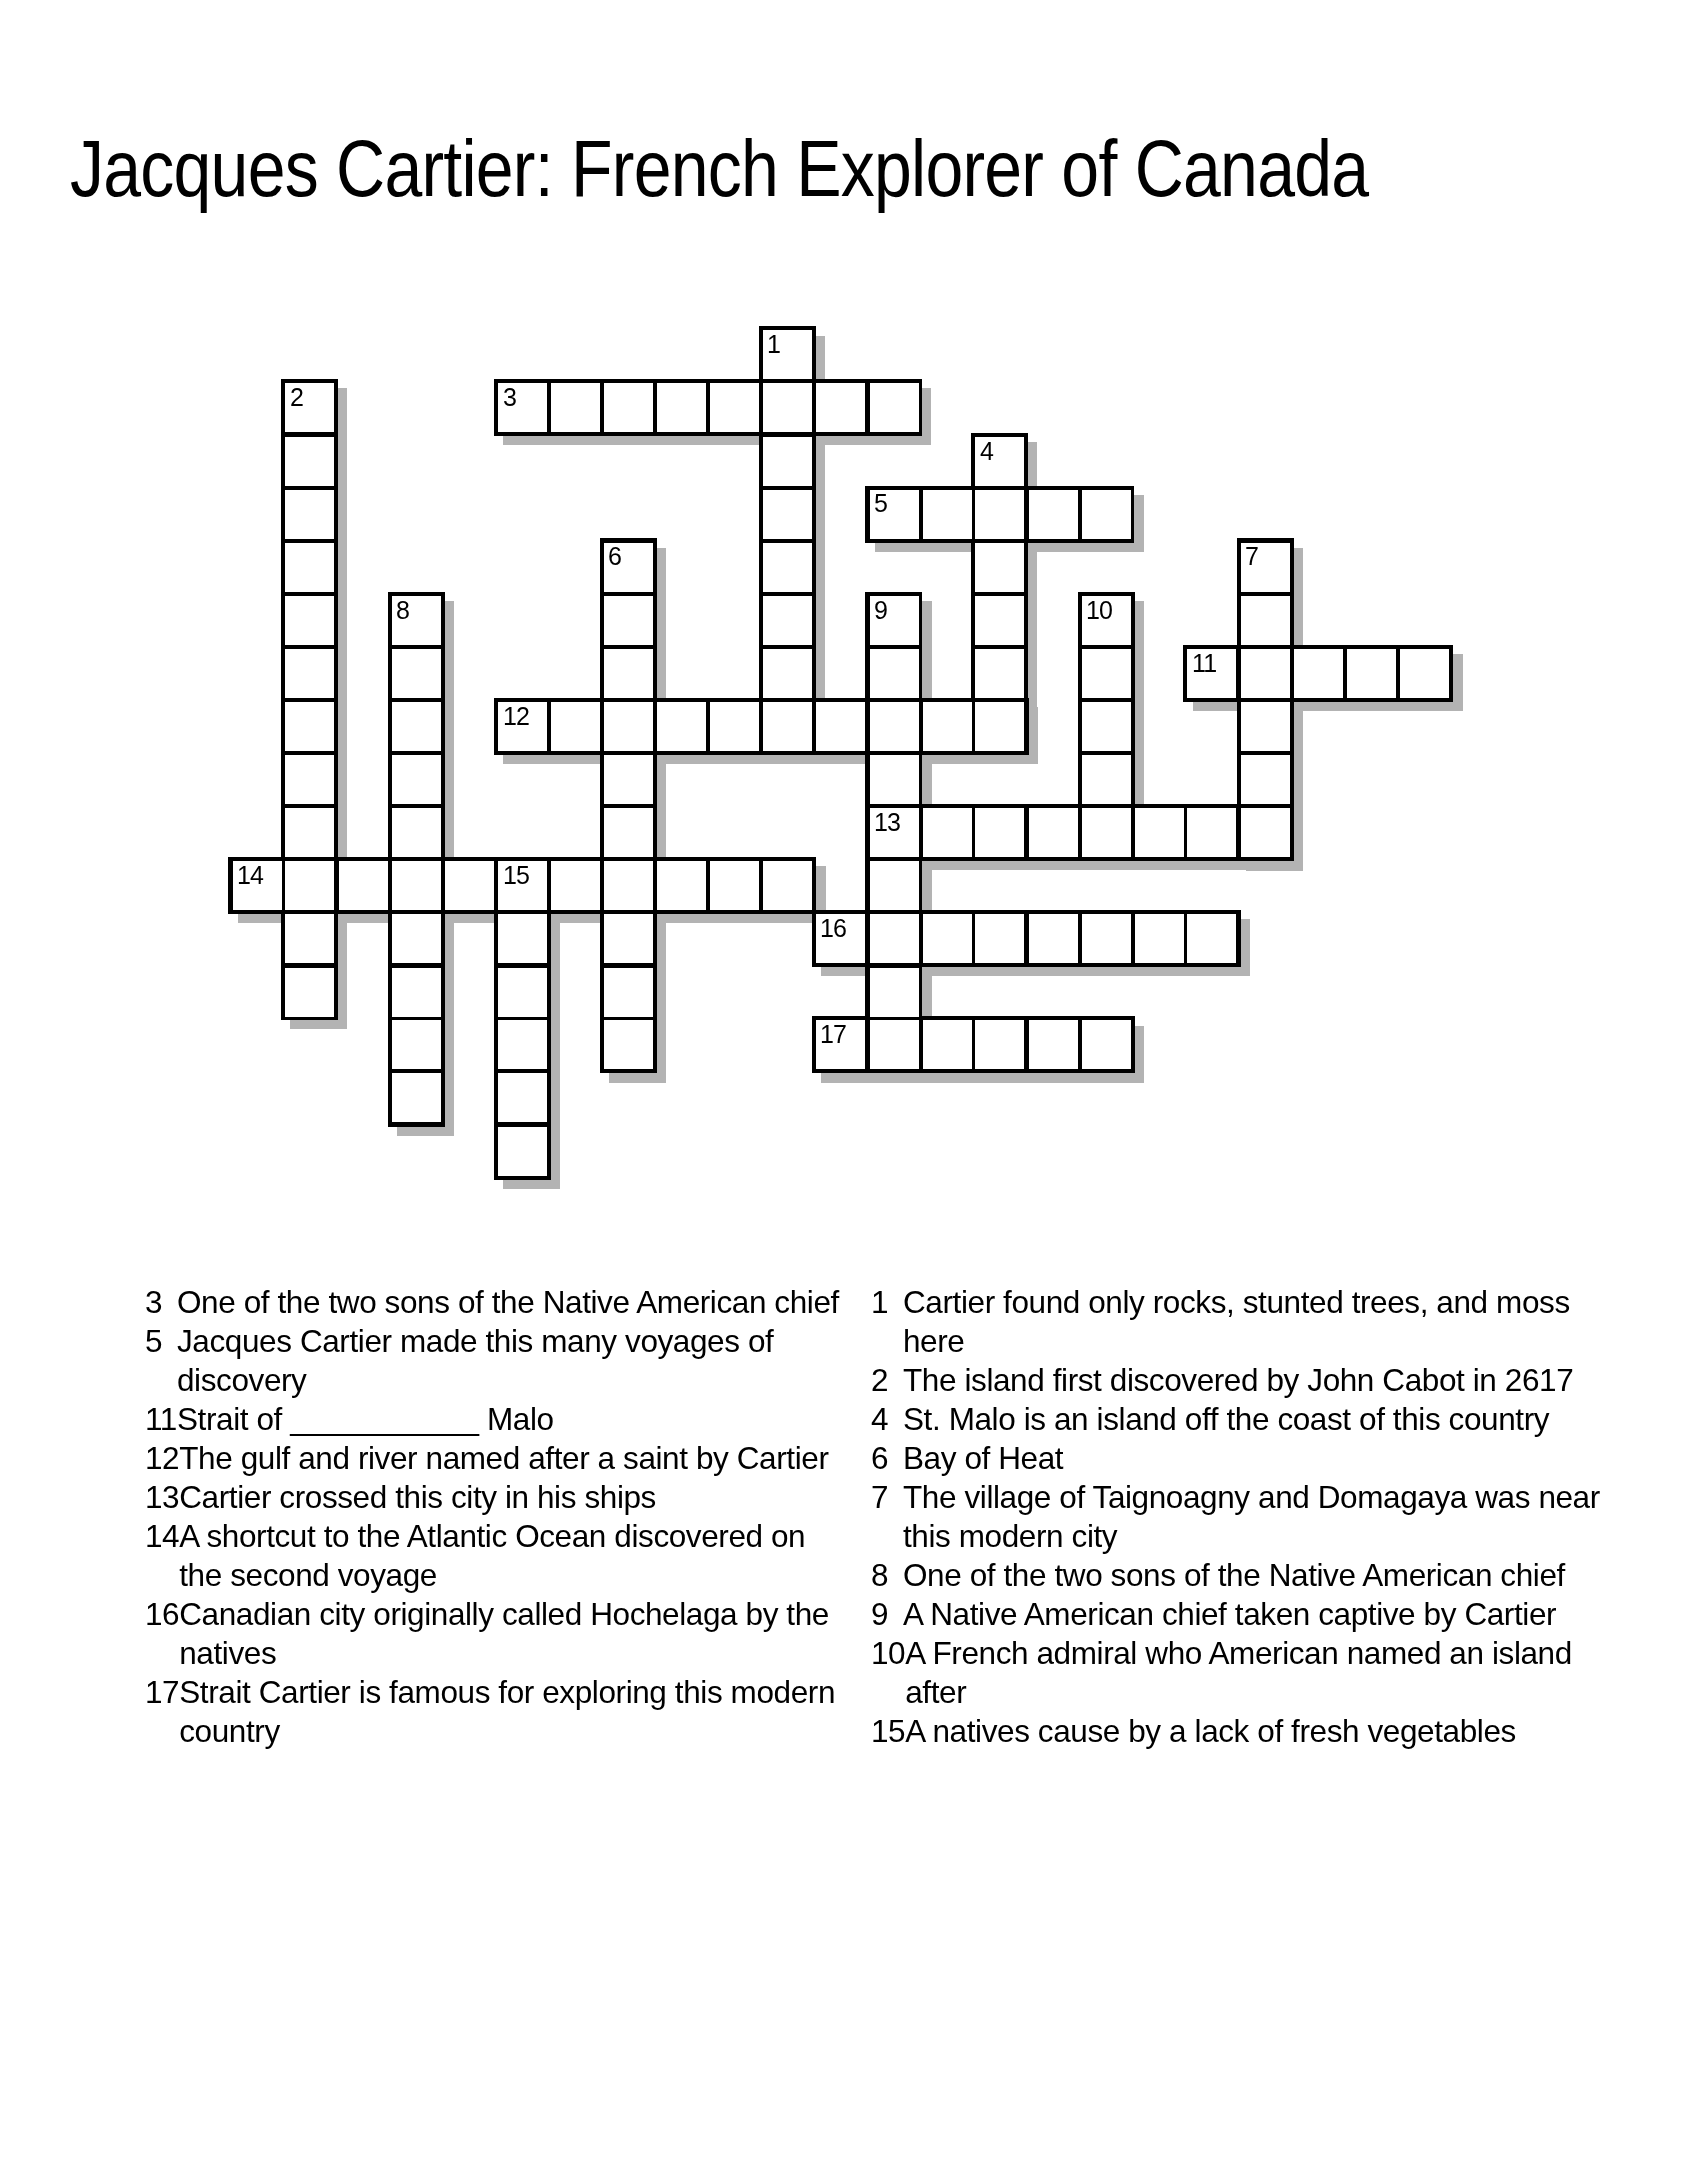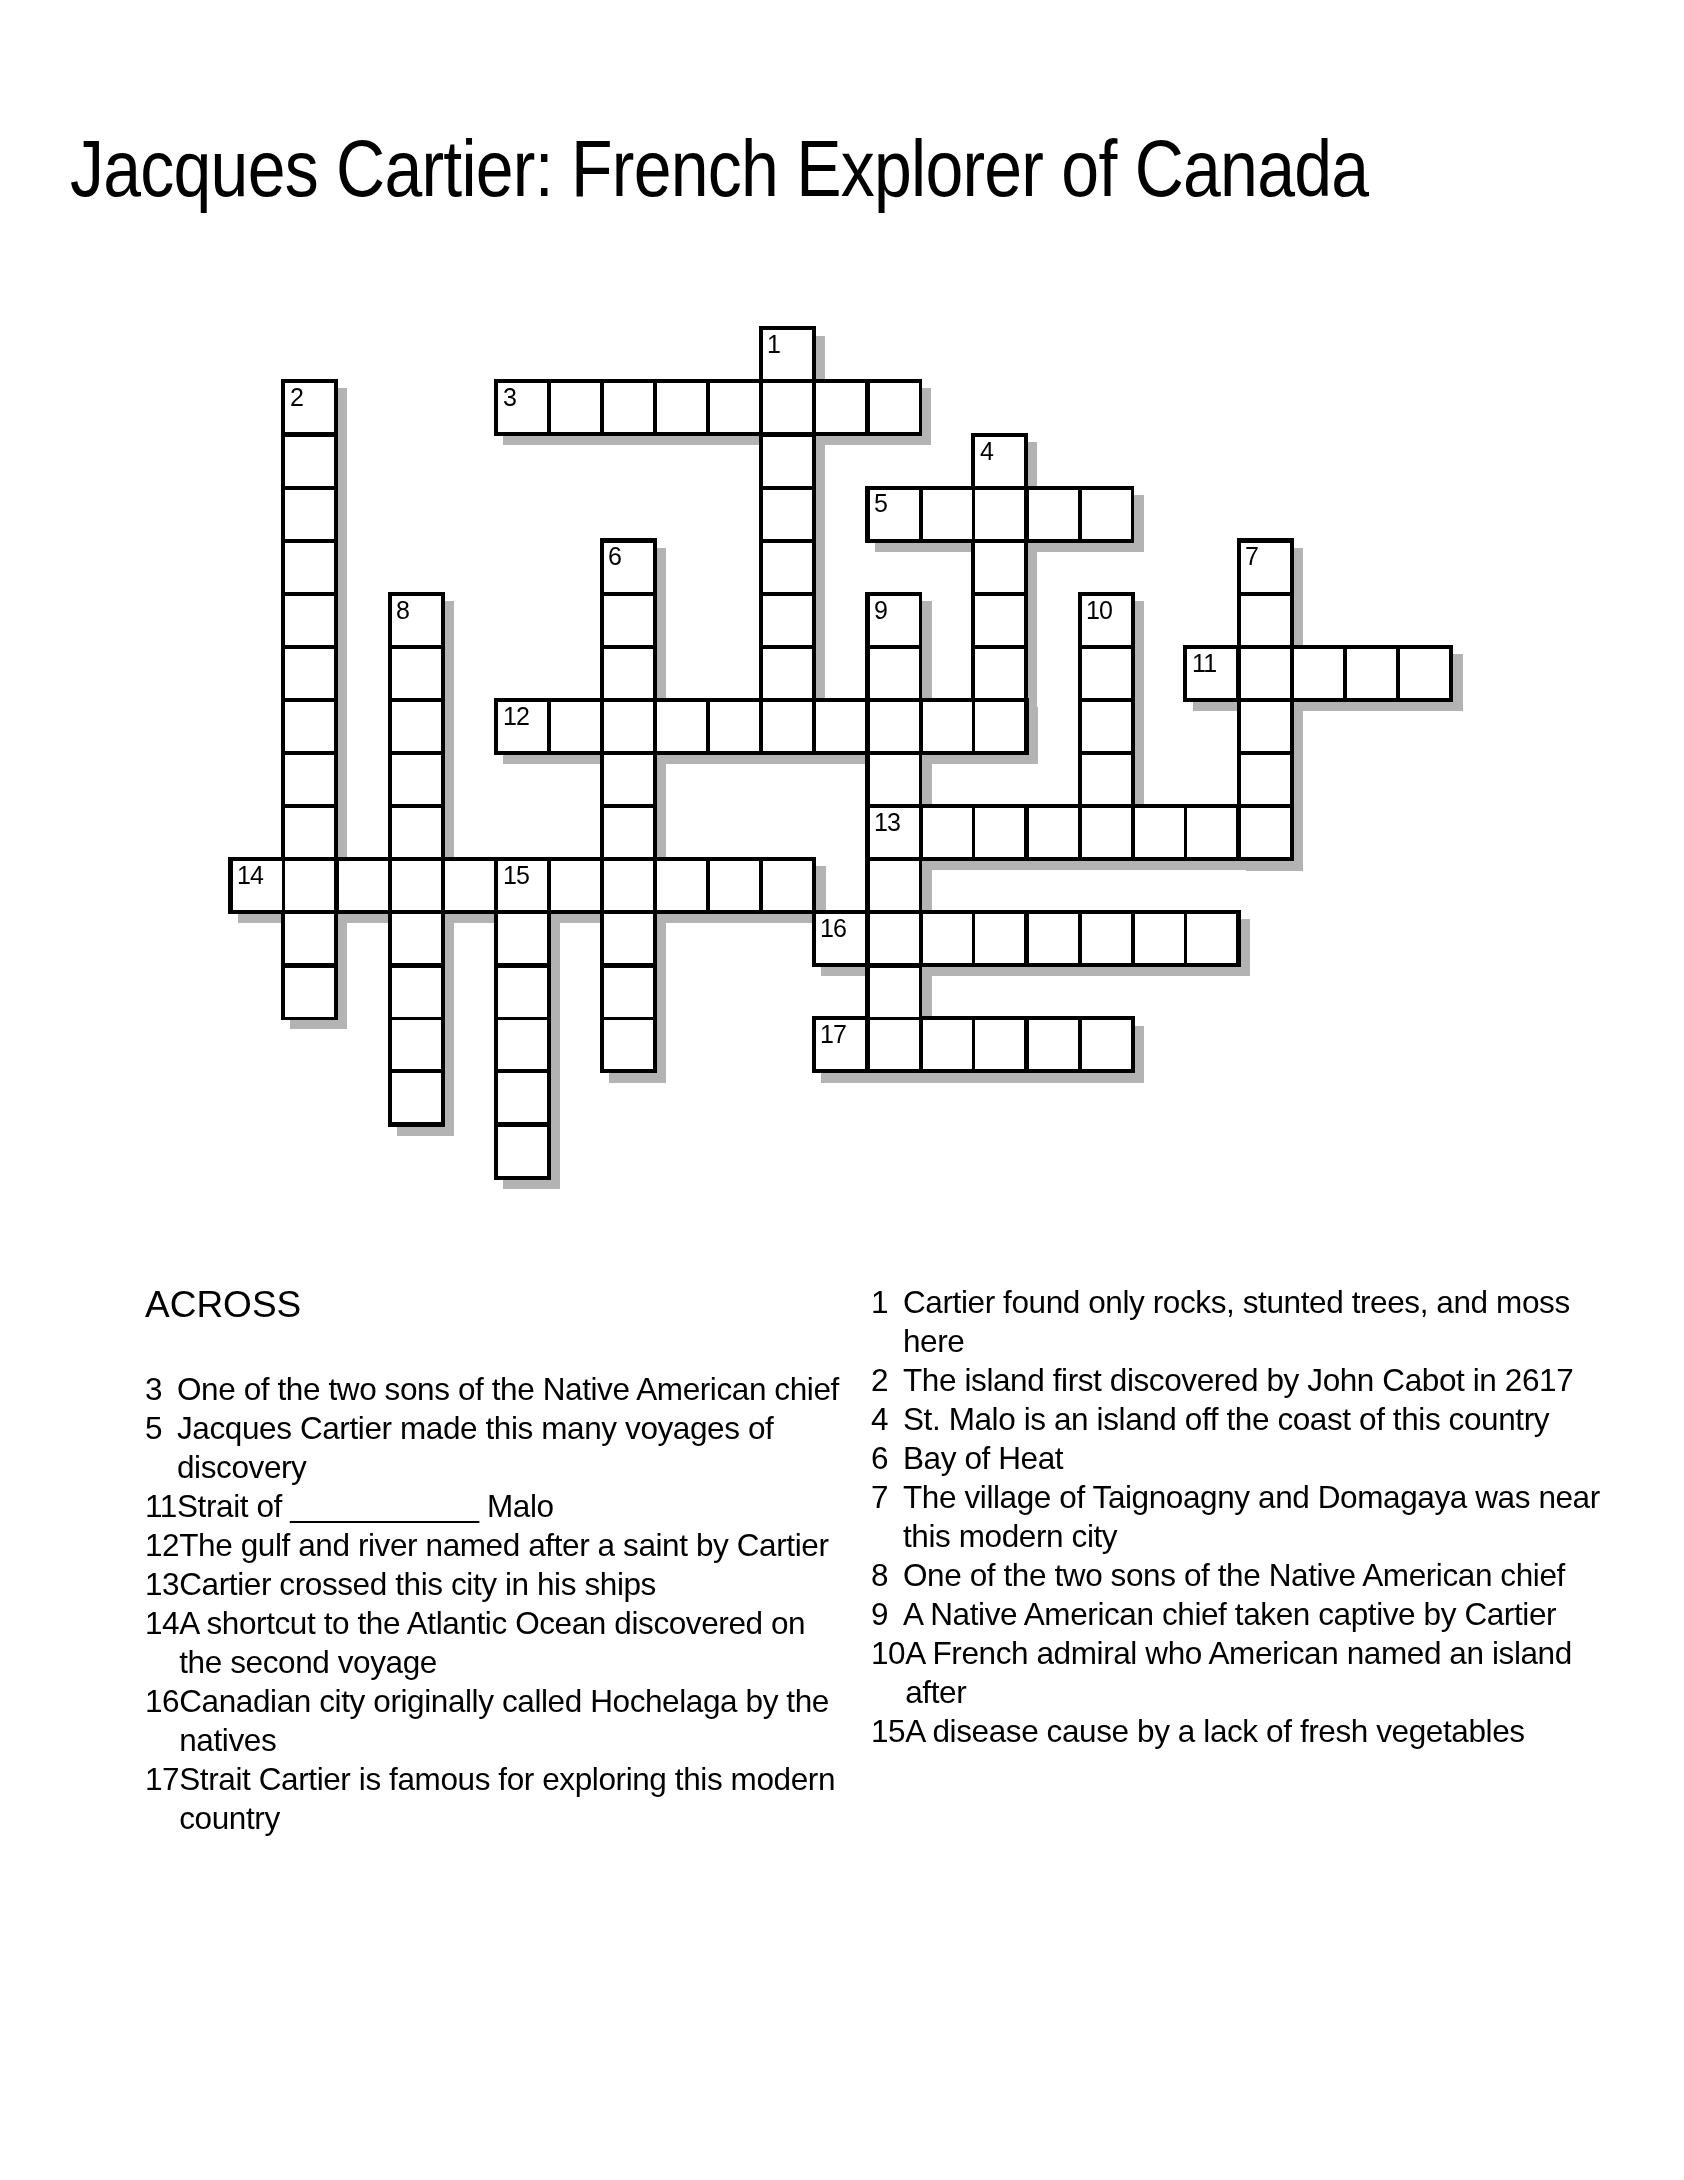--- a/index.html
+++ b/index.html
@@ -240,21 +240,20 @@
       <div class="cell-num" style="left: 1192px; top: 651px;">11</div>
       <div class="cell-num" style="left: 503px; top: 704px;">12</div>
       <div class="cell-num" style="left: 874px; top: 810px;">13</div>
       <div class="cell-num" style="left: 237px; top: 863px;">14</div>
       <div class="cell-num" style="left: 503px; top: 863px;">15</div>
       <div class="cell-num" style="left: 820px; top: 916px;">16</div>
       <div class="cell-num" style="left: 820px; top: 1022px;">17</div>
     </div>
 
   <section class="clue-col clues-across">
-    <h2>ACROSS</h2>
     <ol class="clue-list">
         <li class="clue">
           <span class="cnum">3</span>
           <span class="ctxt">One of the two sons of the Native American chief</span>
         </li>
         <li class="clue">
           <span class="cnum">5</span>
           <span class="ctxt">Jacques Cartier made this many voyages of discovery</span>
         </li>
         <li class="clue">
@@ -313,19 +312,19 @@
         <li class="clue">
           <span class="cnum">9</span>
           <span class="ctxt">A Native American chief taken captive by Cartier</span>
         </li>
         <li class="clue">
           <span class="cnum">10</span>
           <span class="ctxt">A French admiral who American named an island after</span>
         </li>
         <li class="clue">
           <span class="cnum">15</span>
-          <span class="ctxt">A disease cause by a lack of fresh vegetables</span>
+          <span class="ctxt">A natives cause by a lack of fresh vegetables</span>
         </li>
       </ol>
   </section>
 
 </div>
 
 
 </body></html>

